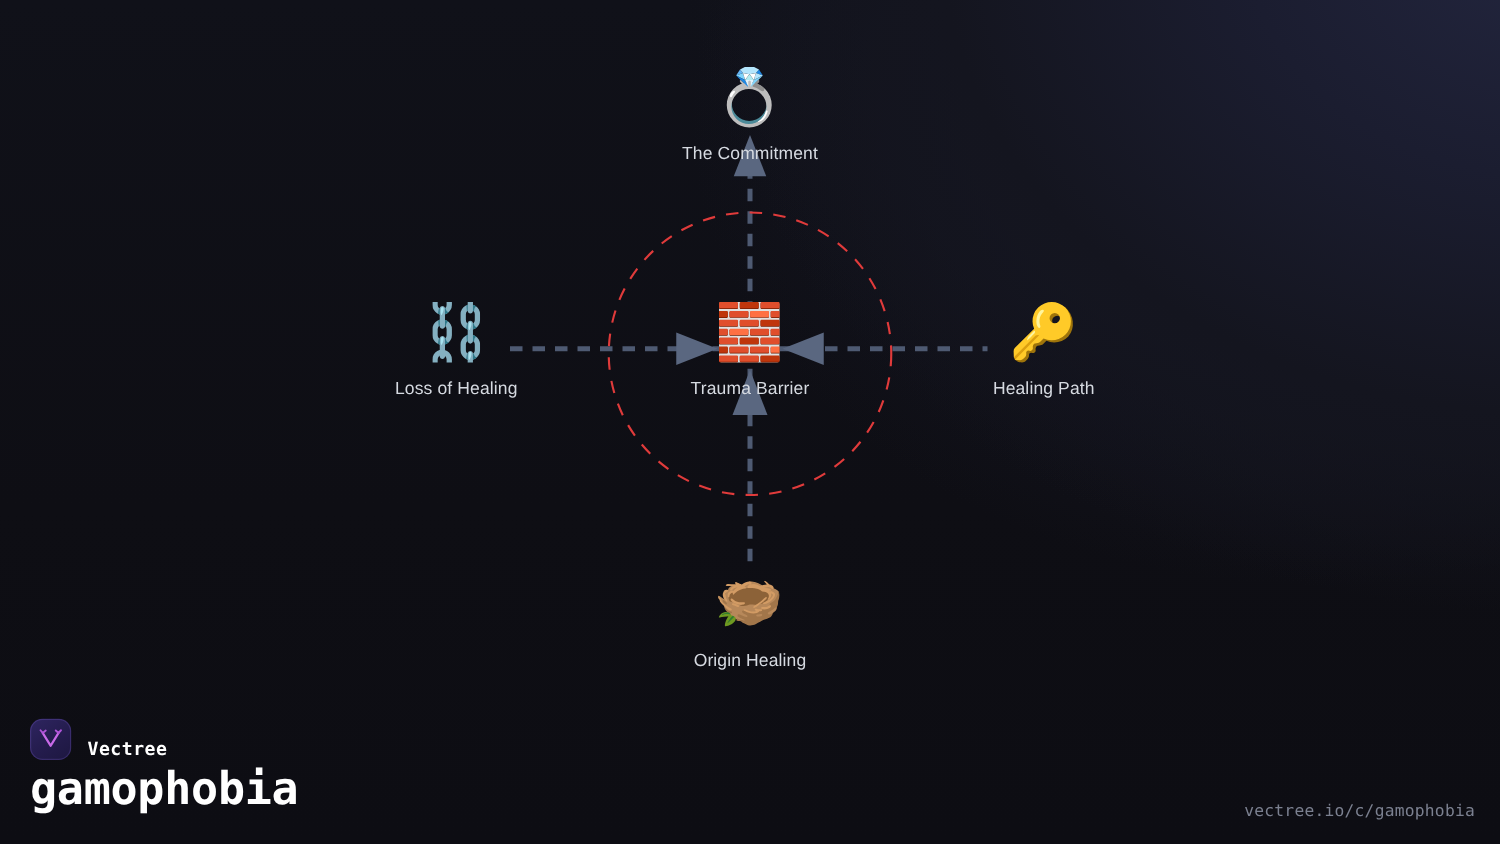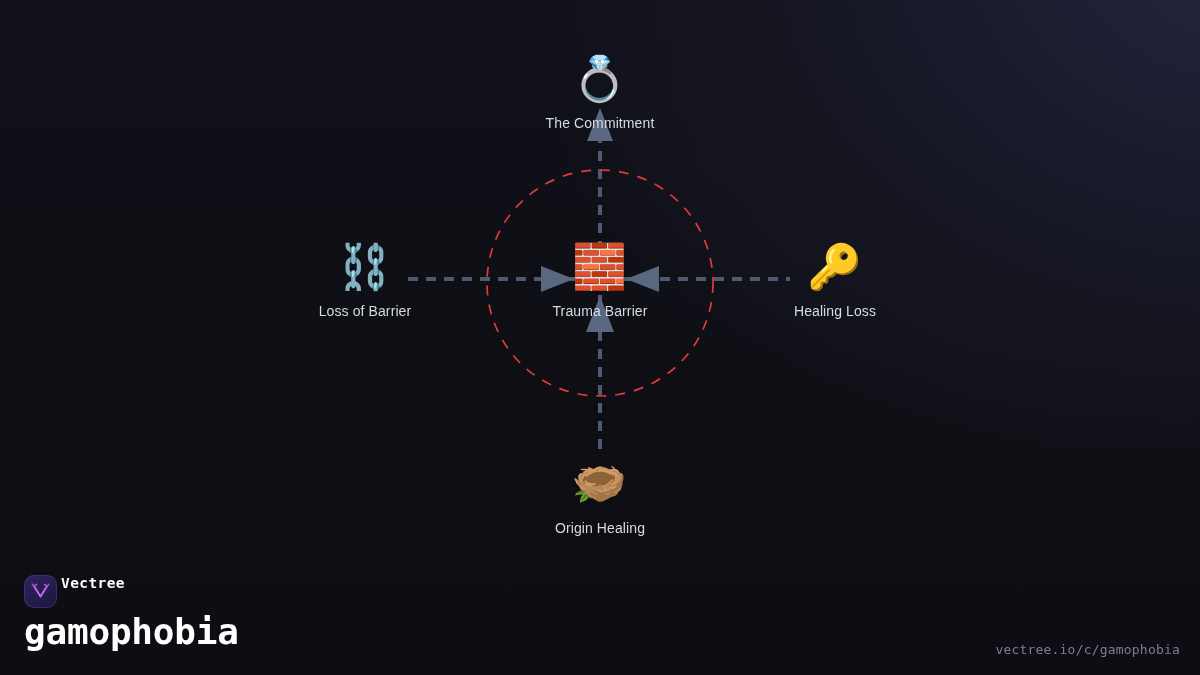--- a/index.html
+++ b/index.html
@@ -53,21 +53,21 @@
     color:#d6dae1;
     letter-spacing:.1px;
     white-space:nowrap;
   }
 
   
   #footer { position:absolute; left:0; right:0; bottom:0; height:115px; }
 
   #brand-row {
     position:absolute; left:24px; top:15px;
-    display:flex; align-items:flex-start; gap:4px;
+    display:flex; align-items:flex-end; gap:13px;
   }
   #brand-mark {
     width:33px; height:33px; border-radius:10px;
     background:linear-gradient(145deg,#2e2560 0%, #241c4d 55%, #1d1740 100%);
     box-shadow:inset 0 0 0 1px rgba(140,110,230,.22);
     display:flex; align-items:center; justify-content:center;
     flex:0 0 auto;
   }
   #brand-name {
     font-family:"DejaVu Sans Mono", monospace;
@@ -122,31 +122,31 @@
     <circle cx="600" cy="283" r="113" fill="none" stroke="#e03b3b" stroke-width="1.7" stroke-dasharray="10 9"></circle>
   </svg>
 
   <div class="node" style="left:600px; top:92px;">
     <span class="glyph">💍</span>
     <span class="label">The Commitment</span>
   </div>
 
   <div class="node" style="left:365px; top:280px;">
     <span class="glyph">⛓️</span>
-    <span class="label">Loss of Barrier</span>
+    <span class="label">Loss of Healing</span>
   </div>
 
   <div class="node" style="left:600px; top:280px;">
     <span class="glyph">🧱</span>
     <span class="label">Trauma Barrier</span>
   </div>
 
   <div class="node" style="left:835px; top:280px;">
     <span class="glyph">🔑</span>
-    <span class="label">Healing Loss</span>
+    <span class="label">Healing Path</span>
   </div>
 
   <div class="node" style="left:600px; top:497px;">
     <span class="glyph">🪹</span>
     <span class="label">Origin Healing</span>
   </div>
 
 </div>
 
 <div id="footer">

